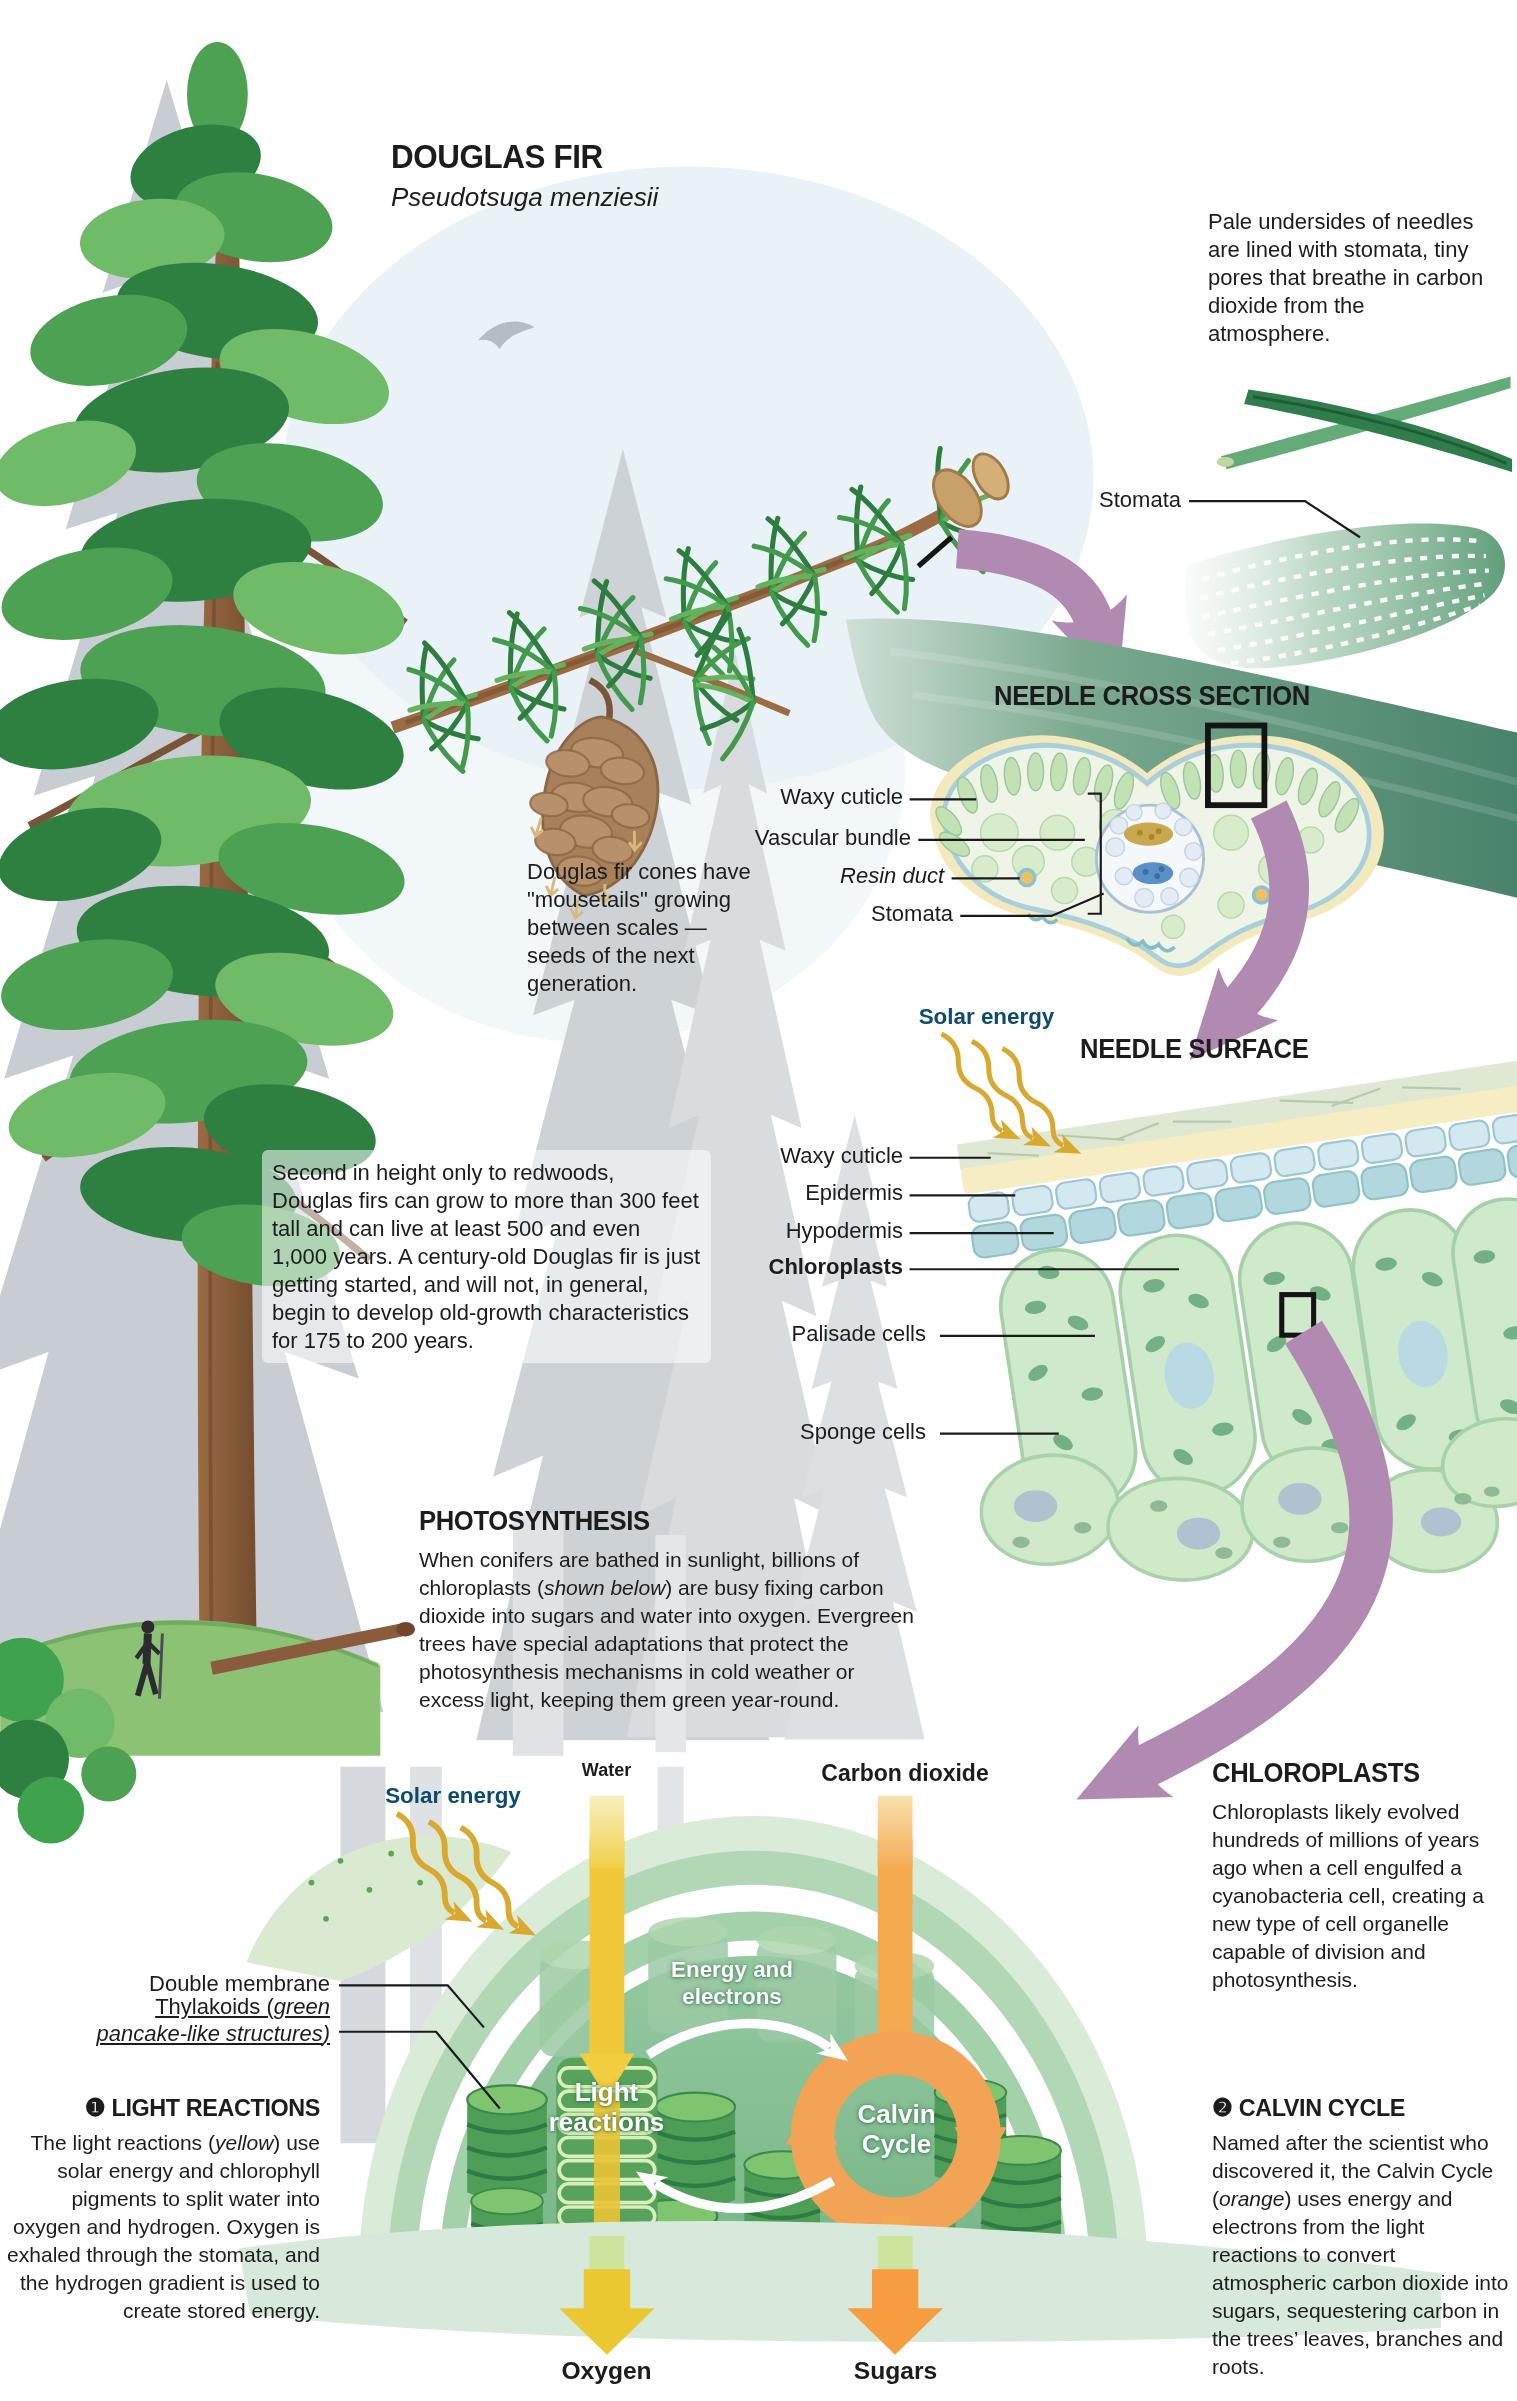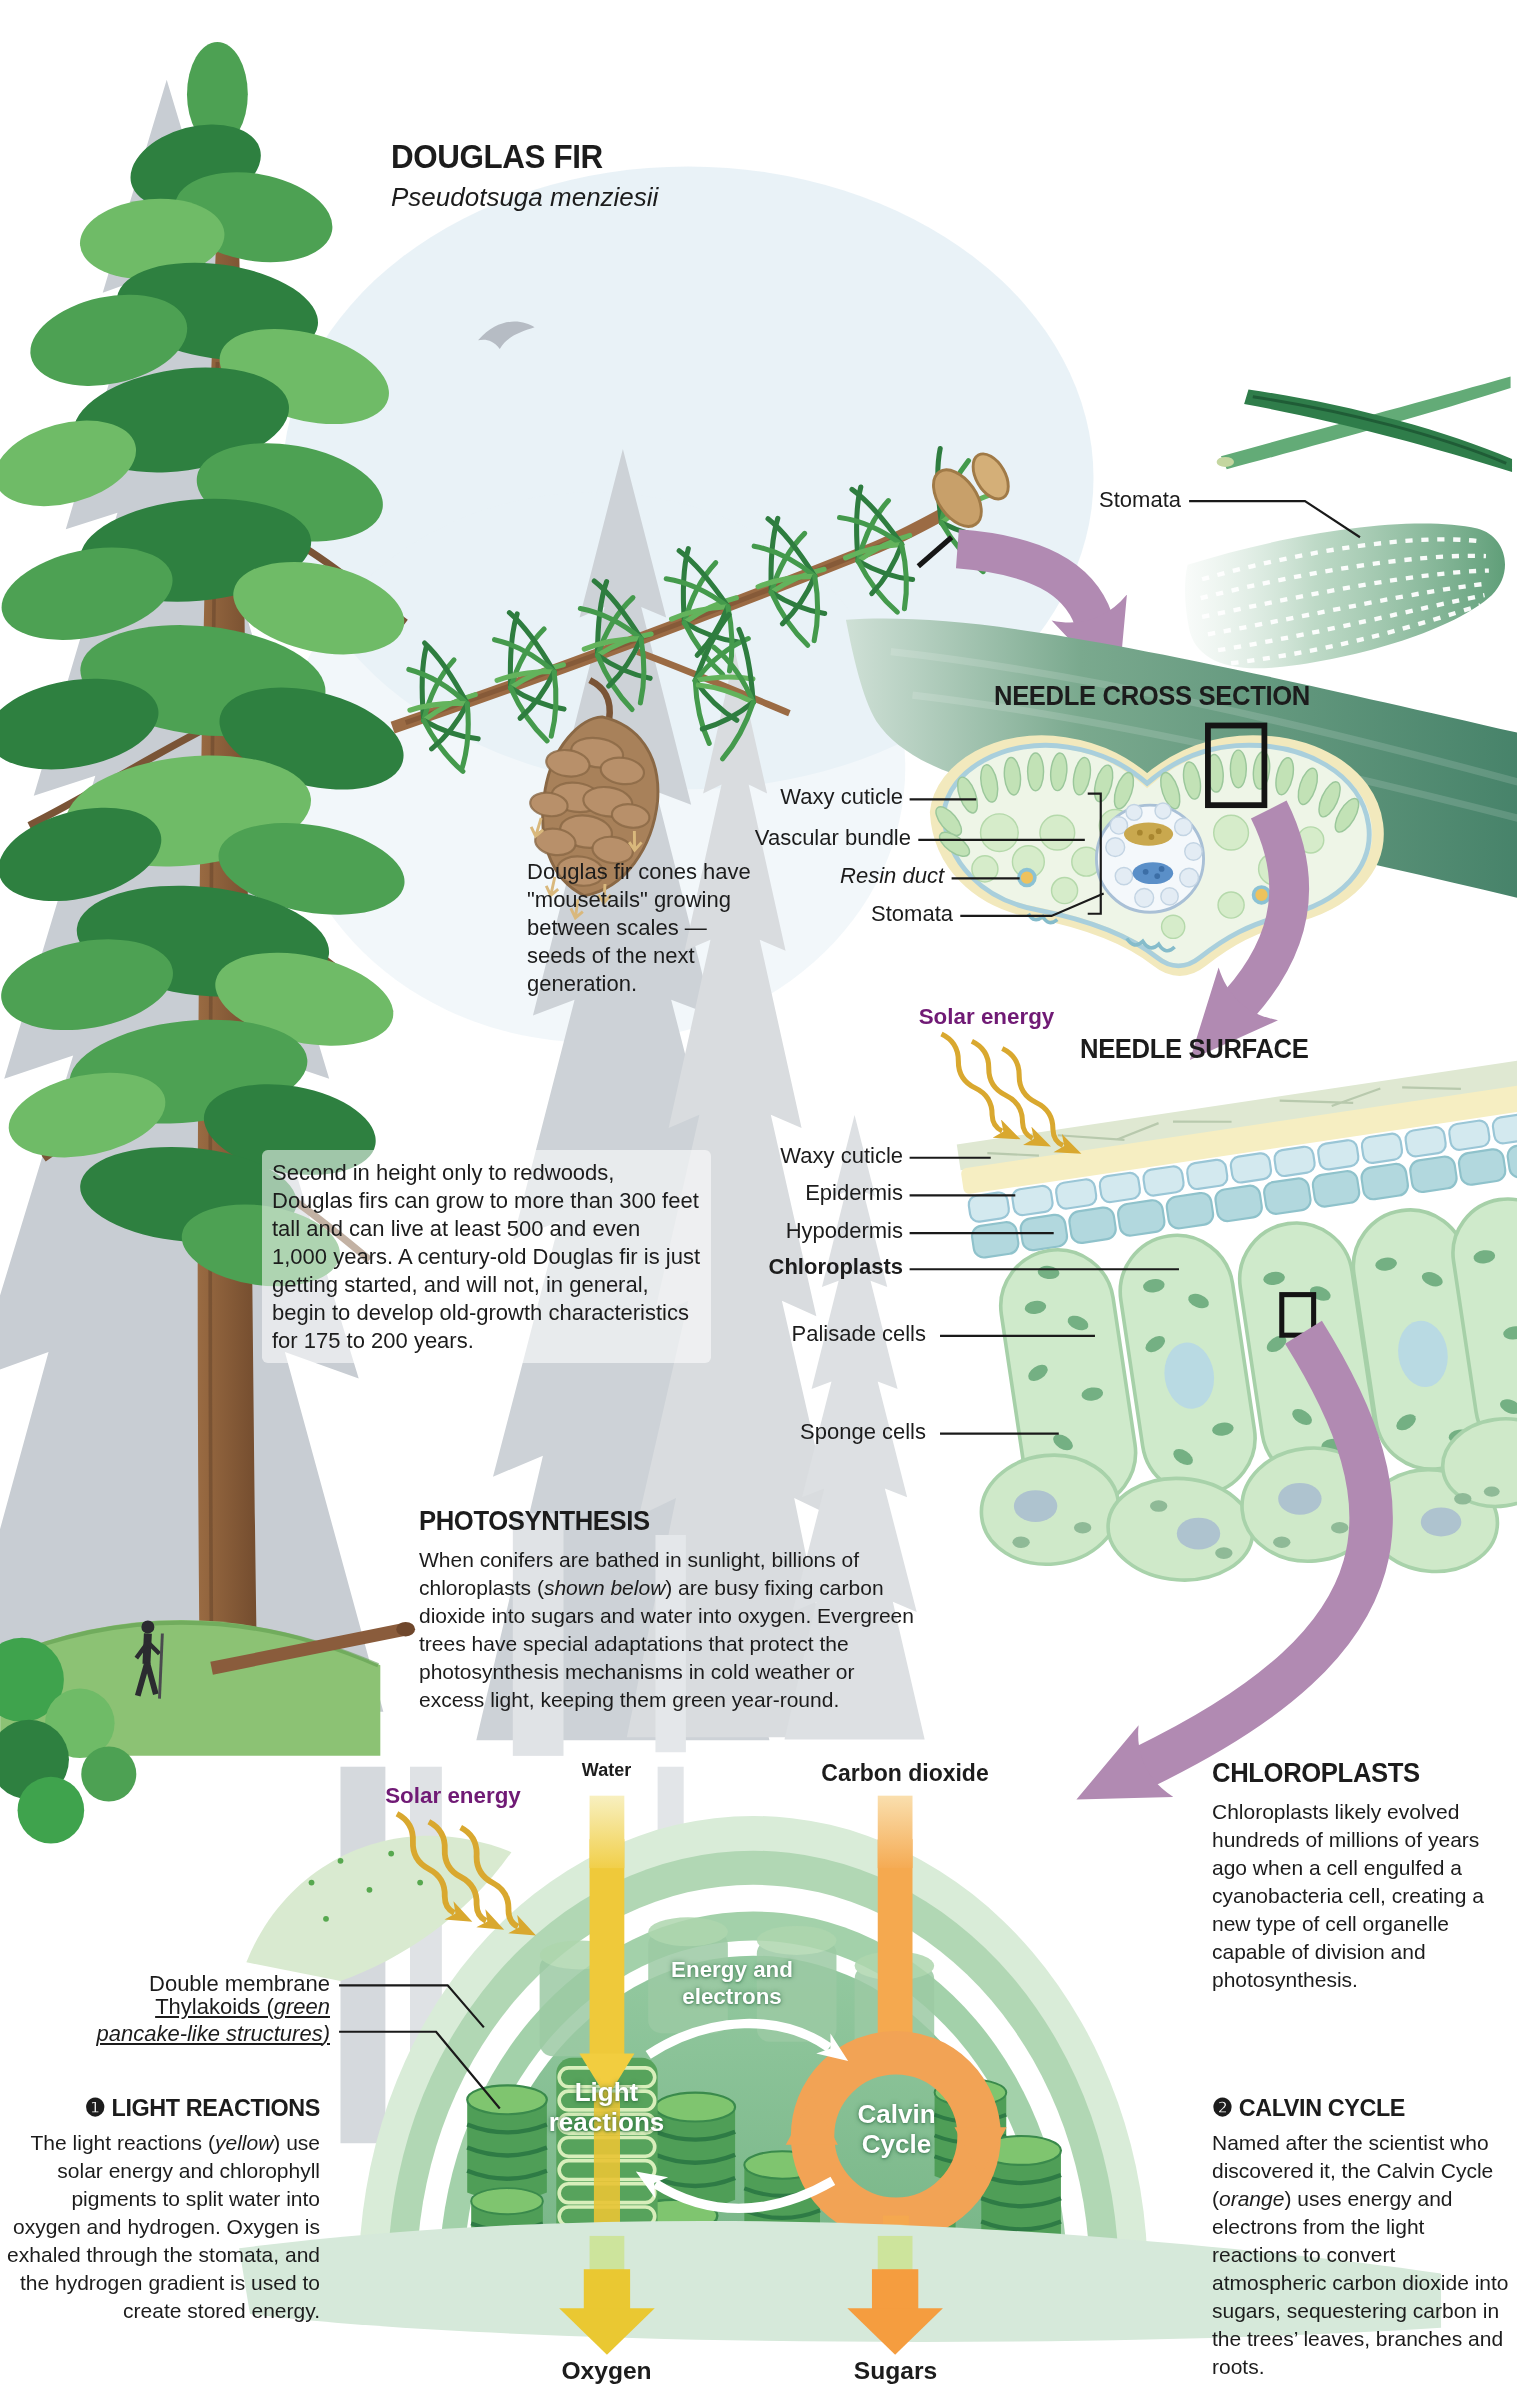--- a/index.html
+++ b/index.html
@@ -4,21 +4,21 @@
 <style>
   html,body{margin:0;padding:0;background:#fff;}
   #page{position:relative;width:1518px;height:2401px;overflow:hidden;background:#fff;
         font-family:"Liberation Sans",sans-serif;color:#1c1c1c;}
   .abs{position:absolute;}
   .hd{font-weight:700;font-size:27px;letter-spacing:-0.4px;white-space:nowrap;
       transform:scaleX(.95);transform-origin:left center;}
   .body{font-size:21px;line-height:28px;}
   .lbl{font-size:22px;white-space:nowrap;}
   .rt{text-align:right;}
-  .gold{color:#701a75;font-weight:700;}
+  .gold{color:#0c4a6e;font-weight:700;}
   .wht{color:#fff;font-weight:700;text-align:center;
        text-shadow:0 0 5.8px rgba(25,90,50,.55),0 1.4px 2.2px rgba(25,90,50,.45);}
   .ctr{text-align:center;}
   em{font-style:italic;}
   svg.art{position:absolute;left:0;top:0;}
 </style>
 </head>
 <body>
 
 <div id="page">
@@ -519,20 +519,21 @@
   <path d="M468 2806 L602 2806 L690 2912"></path>
 </g>
 </svg>
 
 <div class="abs" style="left:391px;top:138px;">
   <div class="hd" style="font-size:33px;">DOUGLAS FIR</div>
   <div style="font-size:26px;font-style:italic;margin-top:5.8px;">Pseudotsuga menziesii</div>
 </div>
 
 
+<div class="abs body" style="left:1208px;top:208px;width:279px;font-size:22px;">Pale undersides of needles are lined with stomata, tiny pores that breathe in carbon dioxide from the atmosphere.</div>
 
 <div class="abs lbl rt" style="right:337px;top:487px;">Stomata</div>
 
 <div class="abs body" style="left:527px;top:858px;width:224px;font-size:22px;">Douglas fir cones have "mousetails" growing between scales — seeds of the next generation.</div>
 
 <div class="abs body" style="left:262px;top:1150px;width:429px;font-size:22px;background:rgba(255,255,255,.55);border-radius:5.8px;padding:8.7px 10px;">Second in height only to redwoods, Douglas firs can grow to more than 300 feet tall and can live at least 500 and even 1,000 years. A century-old Douglas fir is just getting started, and will not, in general, begin to develop old-growth characteristics for 175 to 200 years.</div>
 
 <div class="abs hd" style="left:994px;top:681px;">NEEDLE CROSS SECTION</div>
 
 <div class="abs lbl rt" style="right:615px;top:784px;">Waxy cuticle</div>

